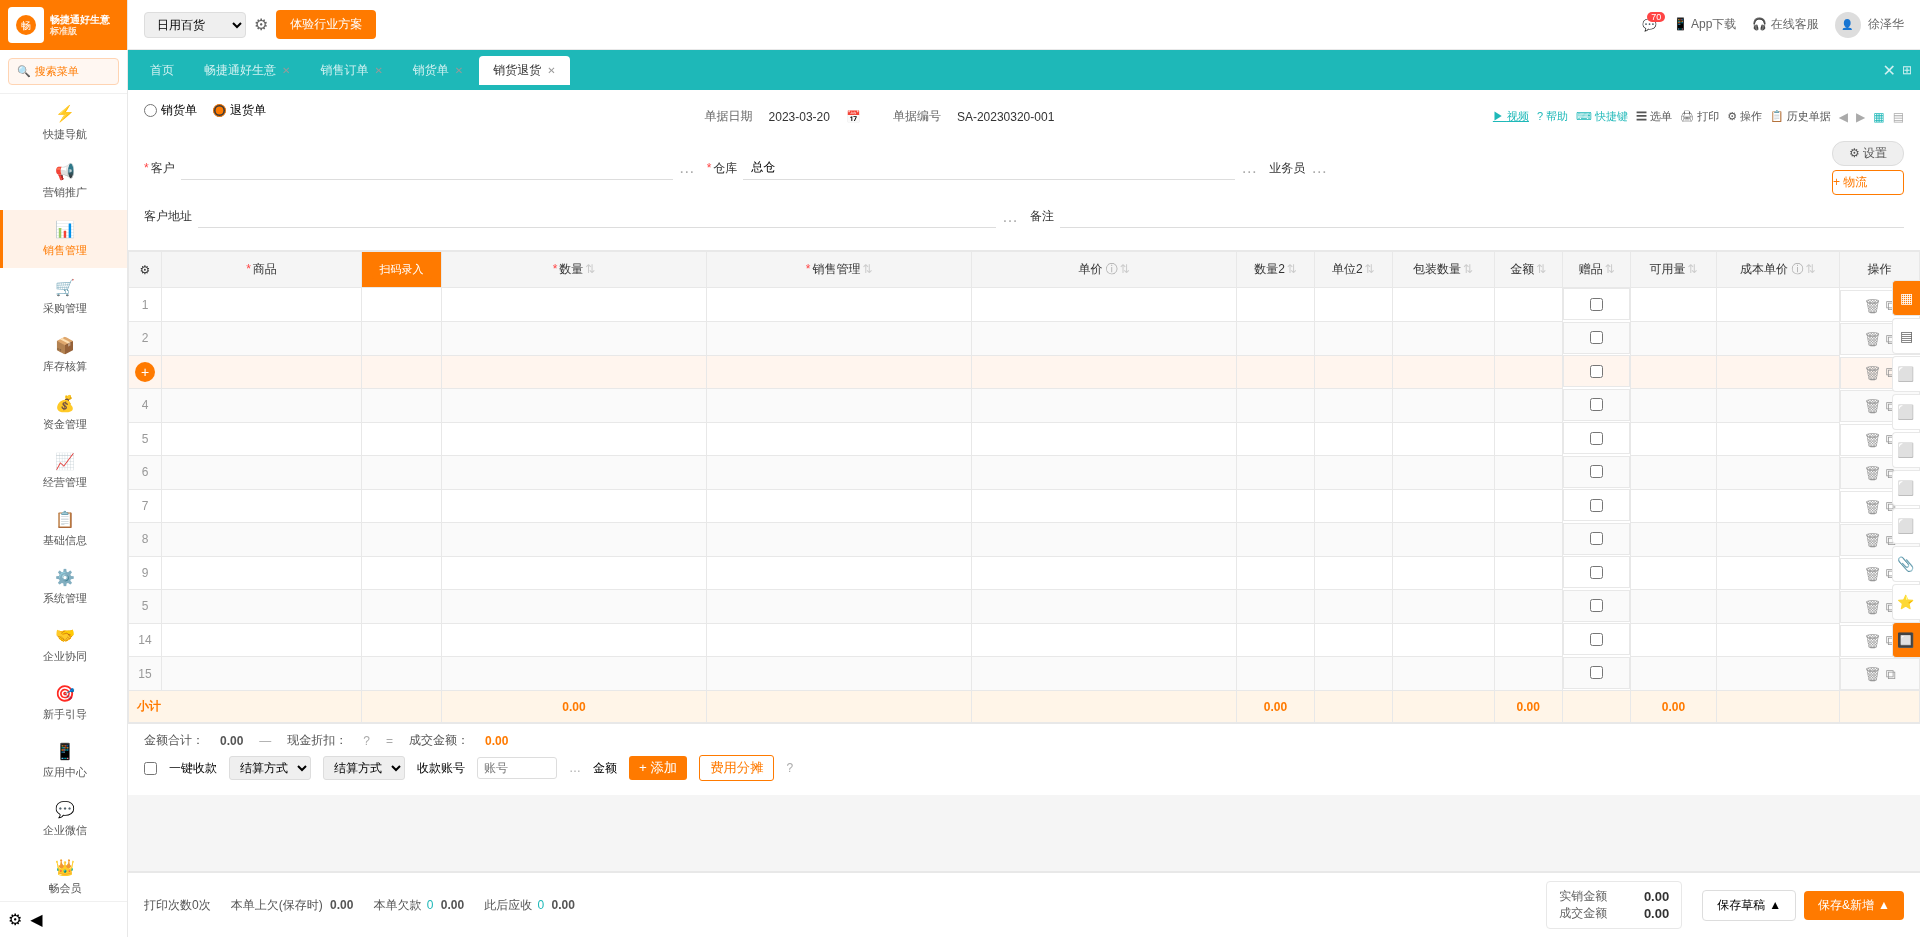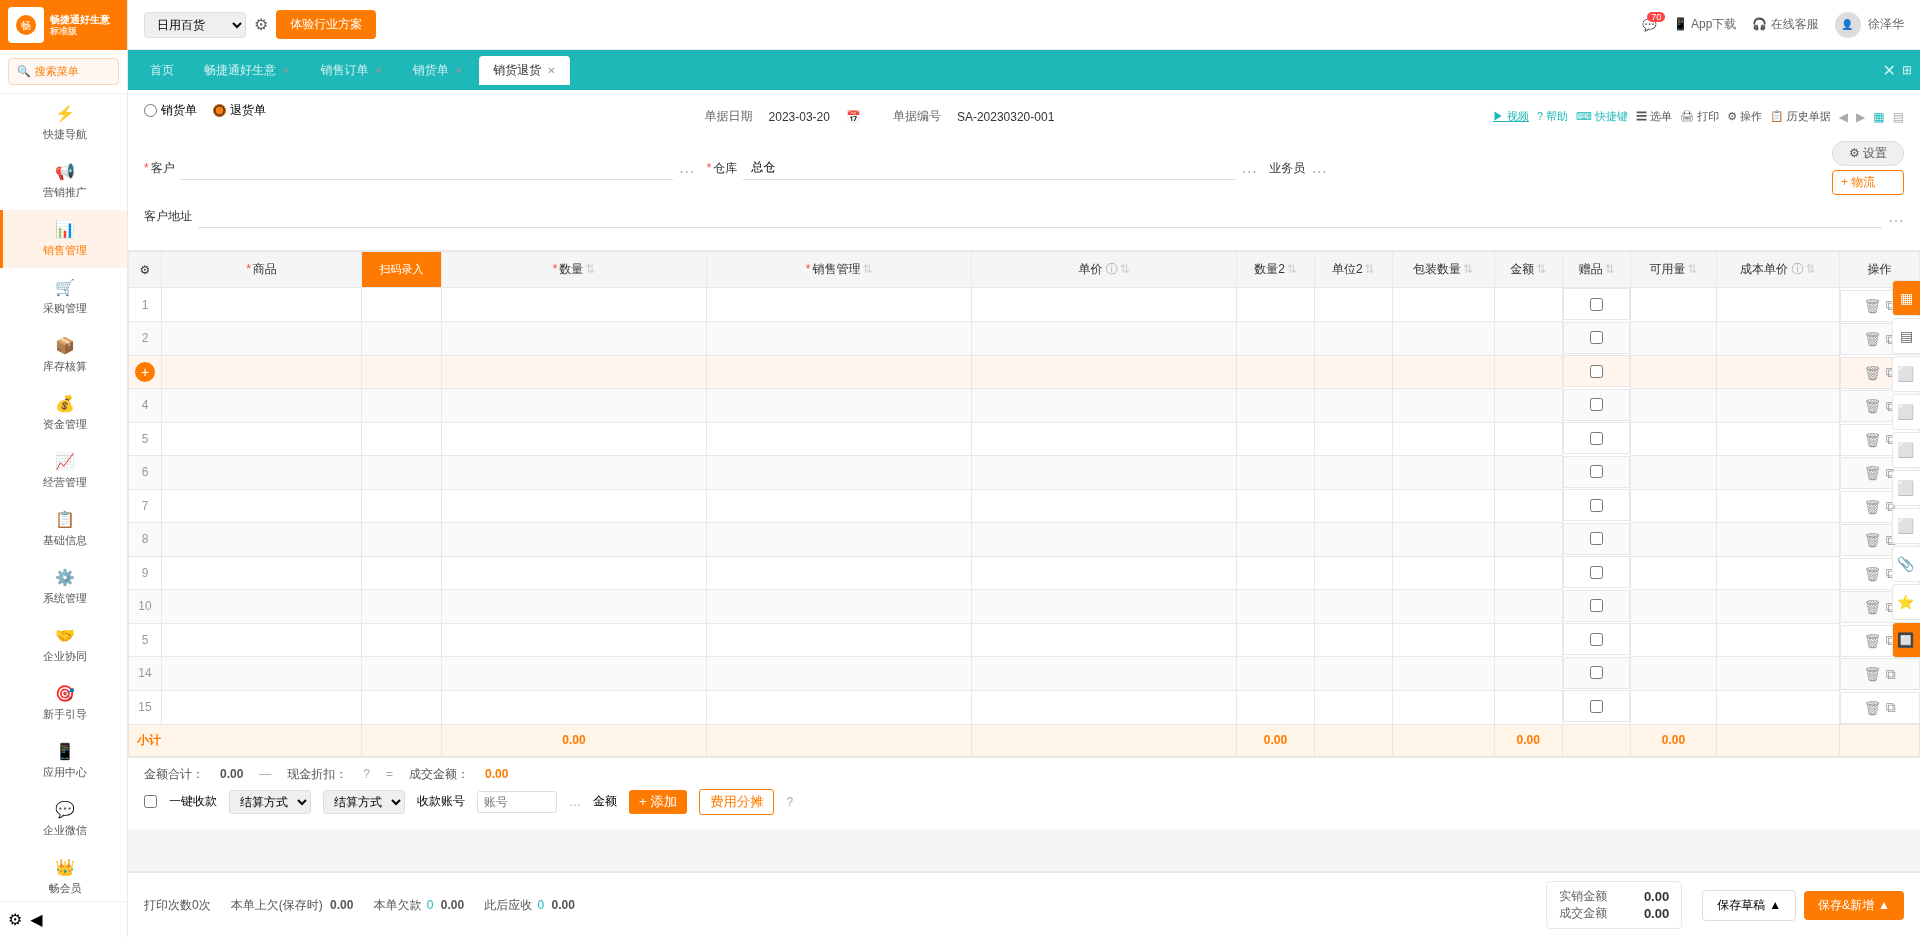--- a/index.html
+++ b/index.html
@@ -50,21 +50,21 @@
     .radio-item input[type=radio] { accent-color: #ff7a00; }
 
     
     .form-row { display: flex; align-items: center; gap: 12px; margin-bottom: 10px; }
     .form-field { display: flex; align-items: center; gap: 6px; flex: 1; }
     .form-label { color: #333; font-size: 12px; white-space: nowrap; }
     .form-label.required::before { content: "*"; color: #ff4444; margin-right: 2px; }
     .form-input { flex: 1; border: none; border-bottom: 1px solid #ddd; padding: 4px 8px; font-size: 12px; outline: none; }
     .form-dots { color: #aaa; font-size: 16px; cursor: pointer; }
     .btn-set { border: 1px solid #ddd; border-radius: 12px; padding: 3px 16px; font-size: 12px; color: #555; cursor: pointer; display: flex; align-items: center; gap: 3px; }
-    .btn-add-goods { border: 1px solid #ff7a00; border-radius: 4px; padding: 3px 8px; font-size: 12px; color: #ff7a00; cursor: pointer; display: flex; align-items: center; gap: 3px; background: #fff; }
+    .btn-add-goods { border: 1px solid #ff7a00; border-radius: 4px; padding: 3px 0; font-size: 12px; color: #ff7a00; cursor: pointer; display: flex; align-items: center; gap: 3px; background: #fff; }
 
     
     .table-wrapper { background: #fff; margin: 0; overflow-x: auto; }
     table { width: 100%; border-collapse: collapse; font-size: 12px; }
     thead tr { background: #f5f5f5; }
     th { padding: 8px 6px; border: 1px solid #e8e8e8; color: #333; font-weight: normal; text-align: center; white-space: nowrap; position: relative; }
     td { padding: 4px 6px; border: 1px solid #e8e8e8; text-align: center; color: #333; height: 32px; }
     tr:nth-child(even) td { background: #fafafa; }
     tr.active-row td { background: #fff5ee; }
     .row-num { color: #999; }
@@ -310,20 +310,24 @@
           <button class="btn-set">⚙ 设置</button>
           <button class="btn-add-goods">+ 物流</button>
         </div>
       </div>
 
       <div class="form-row">
         <div class="form-field">
           <span class="form-label">客户地址</span>
           <input class="form-input" type="text" style="width: 200px;">
           <span class="form-dots">…</span>
+        </div>
+        <div class="form-field">
+          <span class="form-label">备注</span>
+          <input class="form-input" type="text" style="flex: 1 1 0%;">
         </div>
       </div>
     </div>
 
     <div class="table-wrapper">
       <table>
         <thead>
           <tr>
             <th style="width:32px;"><span>⚙</span></th>
             <th style="width:200px;"><span class="form-label required">商品</span></th>
@@ -530,41 +534,20 @@
                 <input type="checkbox" style="">
               </td>
       <td></td>
       <td></td>
       <td class="action-cell">
         <span class="action-icon">🗑</span>
         <span class="action-icon">⧉</span>
       </td>
     </tr>
             <tr>
-      <td class="row-num">10</td>
-      <td><input type="text" style="width: 100%; border: none; outline: none; background: transparent;"></td>
-      <td></td>
-      <td><input type="text" style="width: 100%; border: none; outline: none; background: transparent; text-align: center;"></td>
-      <td><input type="text" style="width: 100%; border: none; outline: none; background: transparent; text-align: center;"></td>
-      <td><input type="text" style="width: 100%; border: none; outline: none; background: transparent; text-align: center;"></td>
-      <td></td>
-      <td></td>
-      <td></td>
-      <td></td>
-      <td class="checkbox-cell">
-                <input type="checkbox" style="">
-              </td>
-      <td></td>
-      <td></td>
-      <td class="action-cell">
-        <span class="action-icon">🗑</span>
-        <span class="action-icon">⧉</span>
-      </td>
-    </tr>
-            <tr>
       <td class="row-num">5</td>
       <td><input type="text" style="width: 100%; border: none; outline: none; background: transparent;"></td>
       <td></td>
       <td><input type="text" style="width: 100%; border: none; outline: none; background: transparent; text-align: center;"></td>
       <td><input type="text" style="width: 100%; border: none; outline: none; background: transparent; text-align: center;"></td>
       <td><input type="text" style="width: 100%; border: none; outline: none; background: transparent; text-align: center;"></td>
       <td></td>
       <td></td>
       <td></td>
       <td></td>

